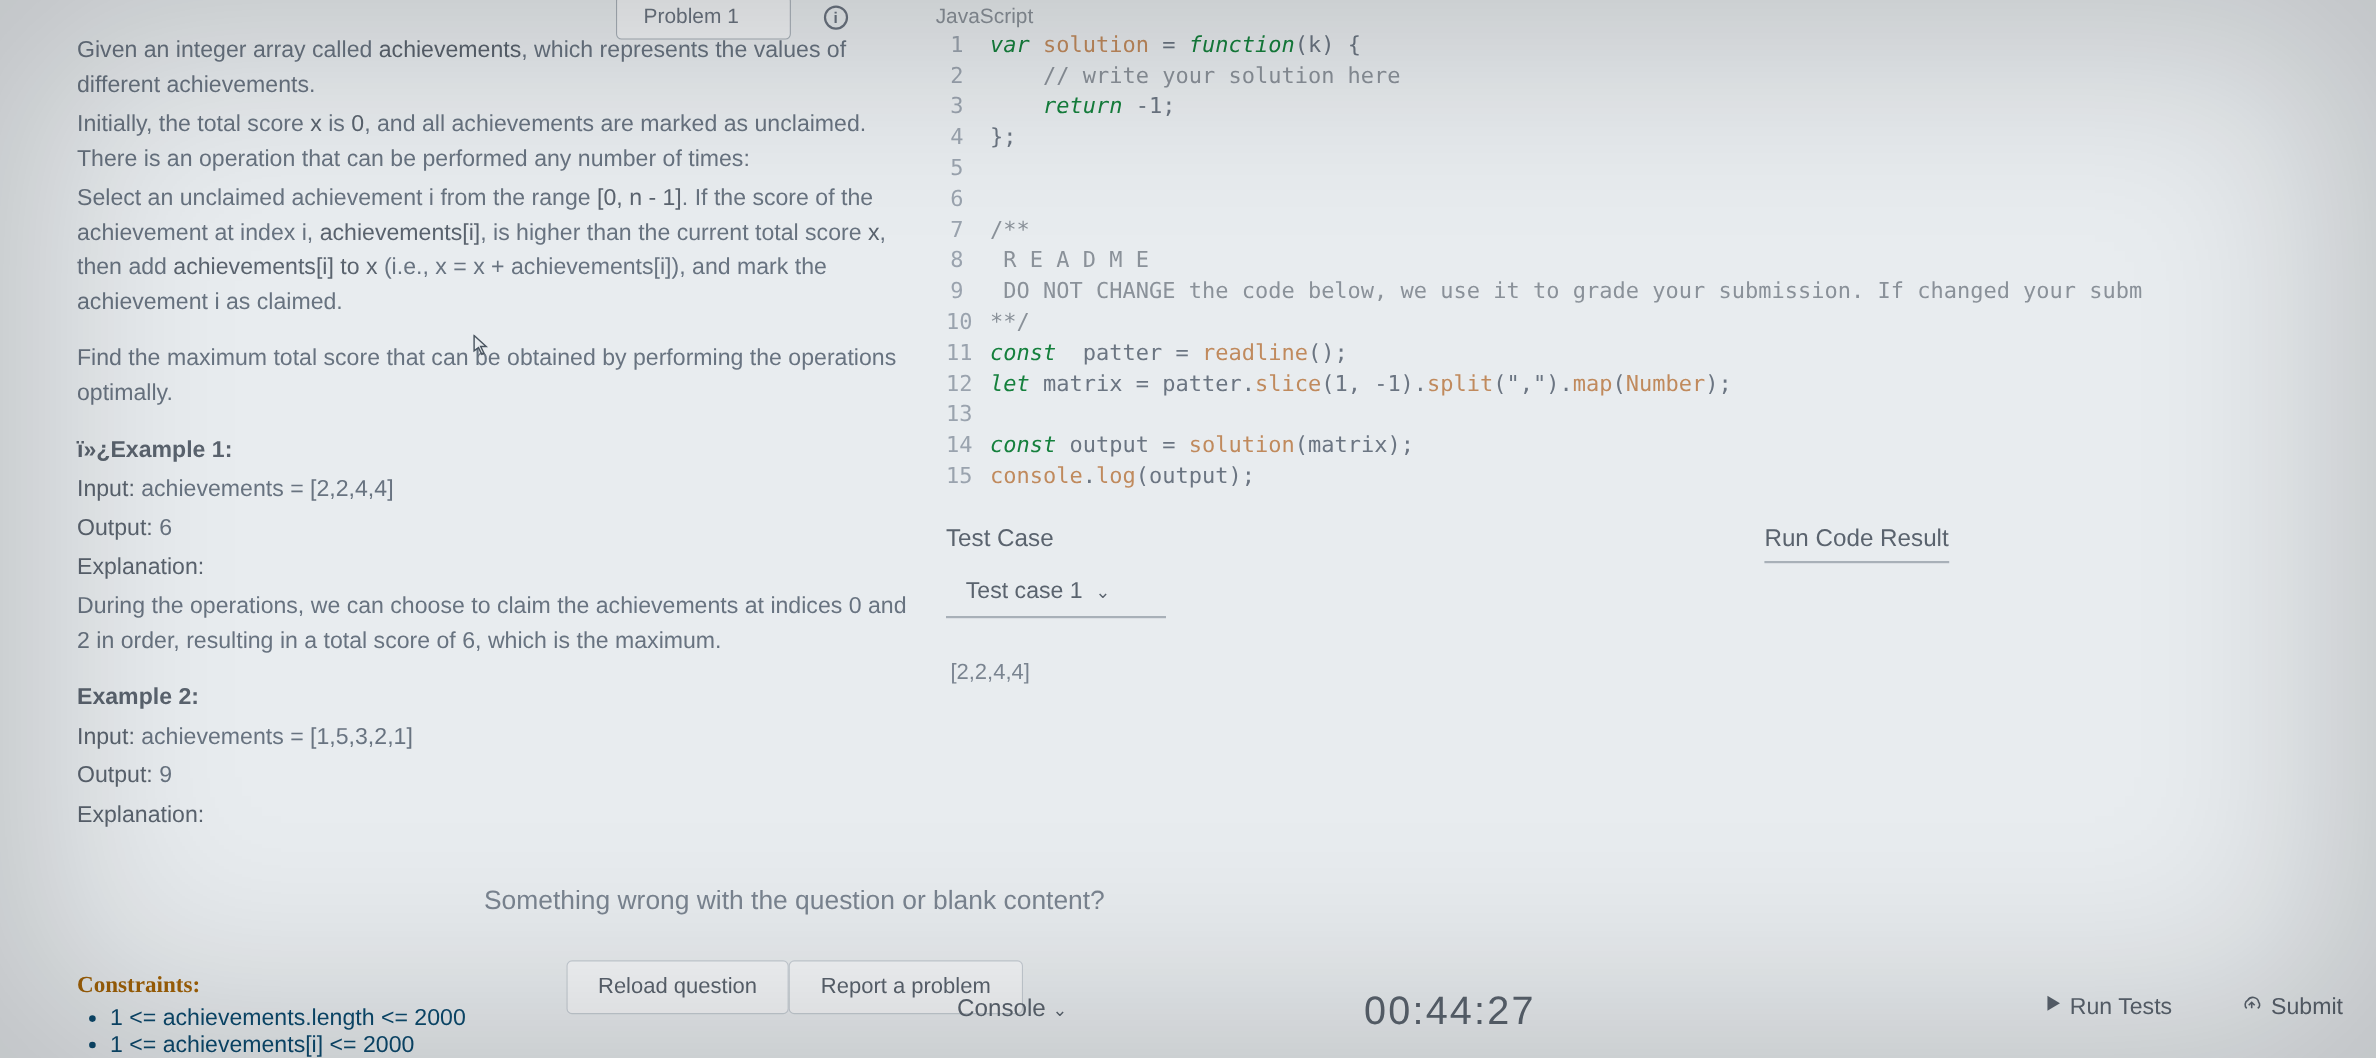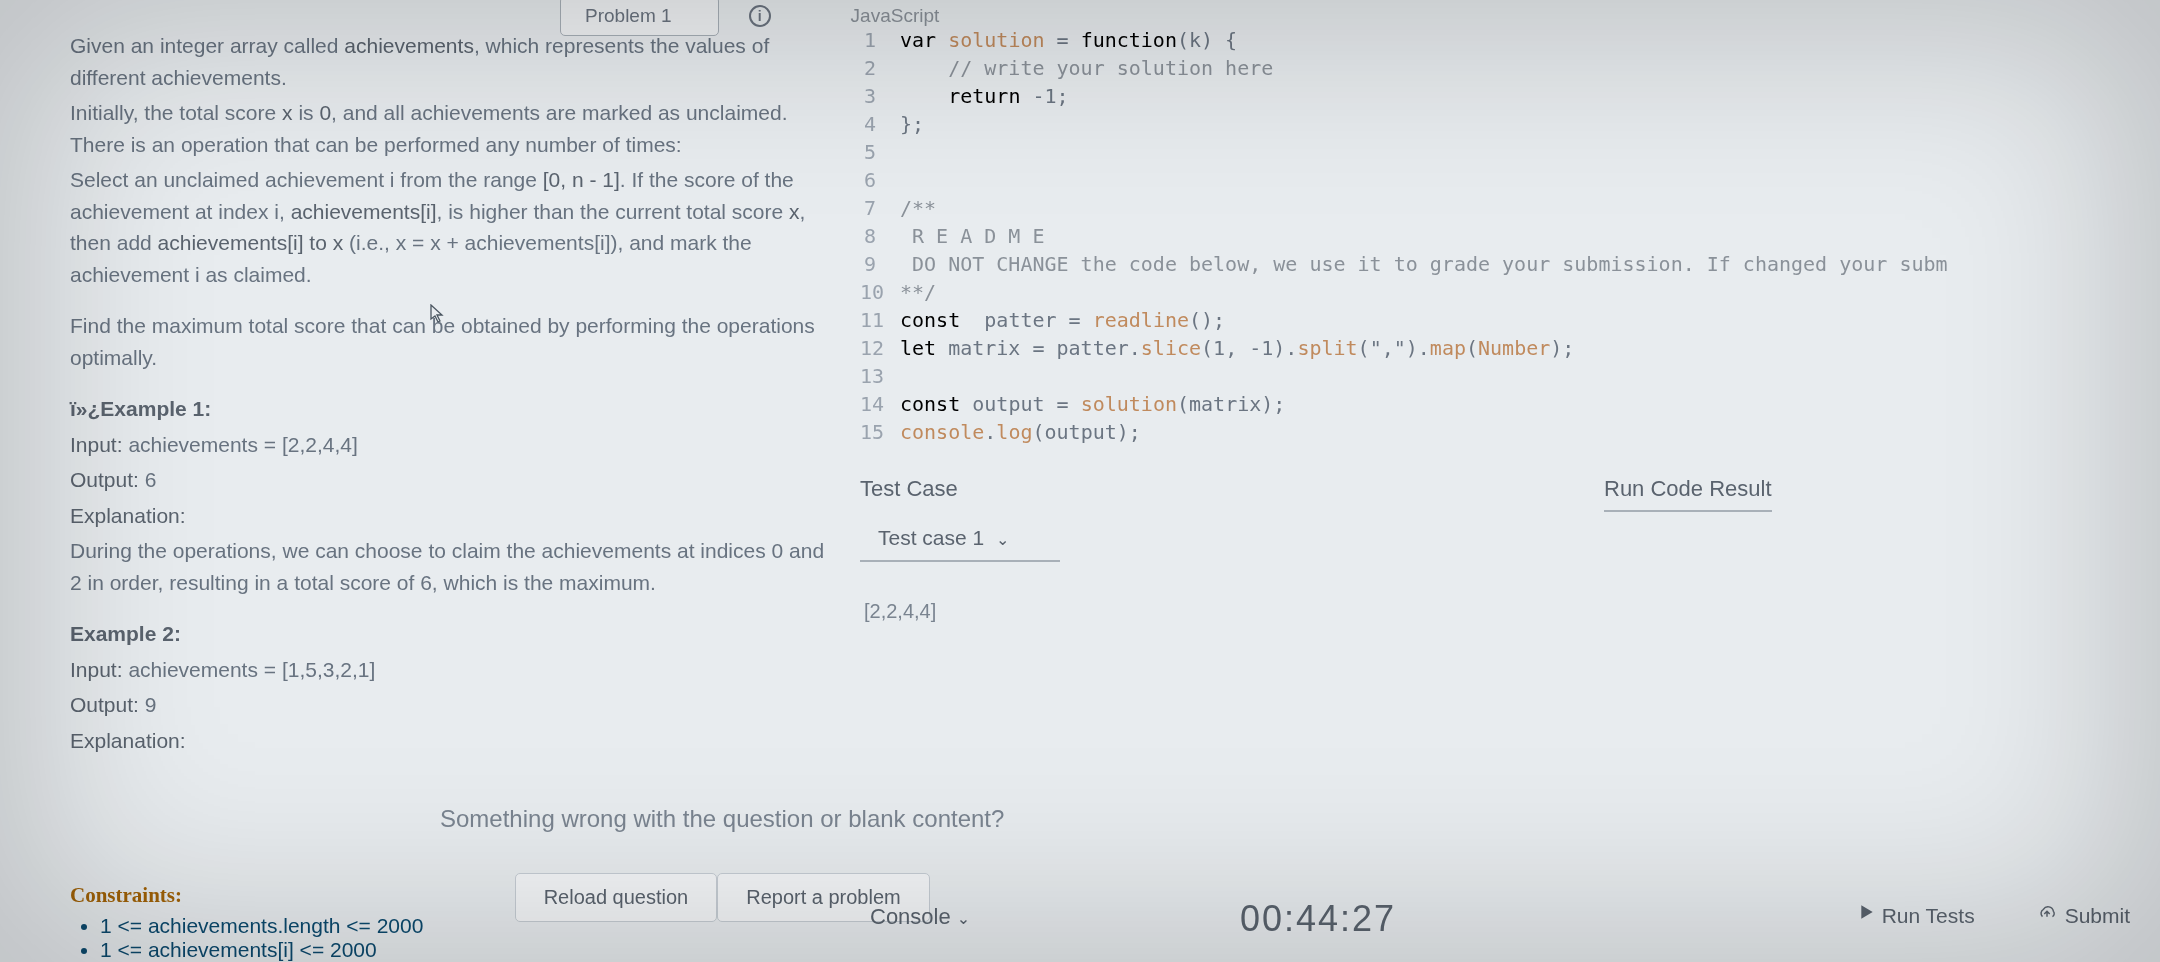--- a/index.html
+++ b/index.html
@@ -45,21 +45,21 @@
     .code-line { display: flex; }
     .line-no {
       width: 40px;
       text-align: right;
       padding-right: 24px;
       color: #9aa3ae;
       flex-shrink: 0;
       user-select: none;
     }
     .line-content { white-space: pre; }
-    .kw { color: #000000; }
+    .kw { color: #15803d; font-style: italic; }
     .fn { color: #c08a5d; }
     .cm { color: #8a9199; }
     .test-section {
       margin-top: 30px;
       padding: 0 30px 0 10px;
       display: flex;
       align-items: flex-start;
       gap: 52px;
     }
     .test-left { flex: 0 0 380px; }

